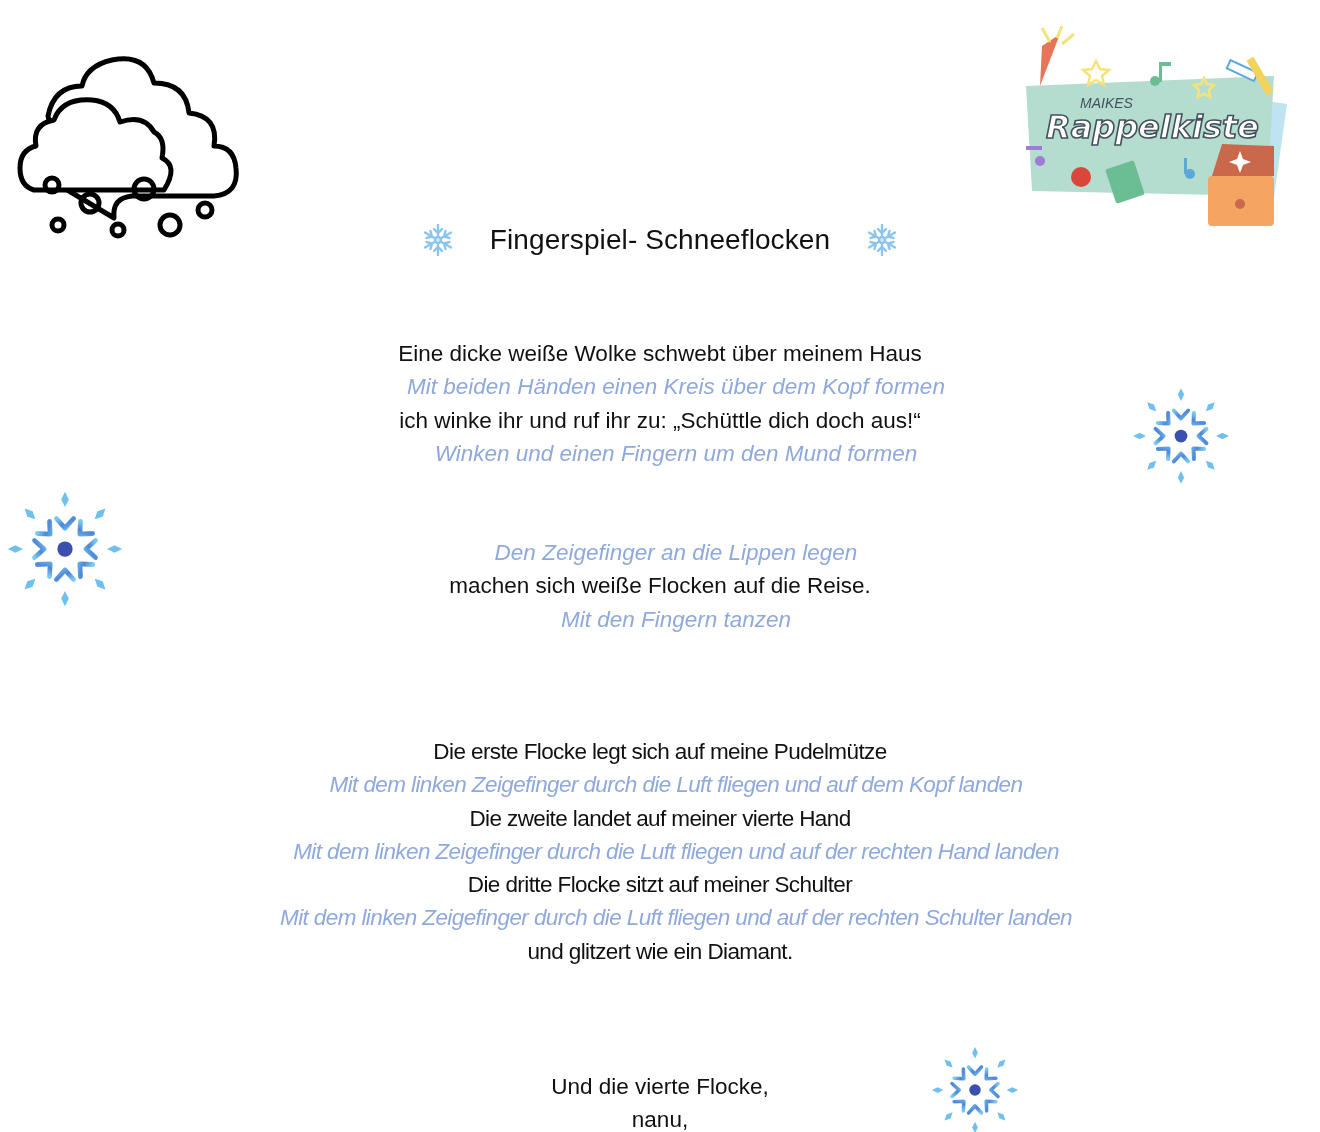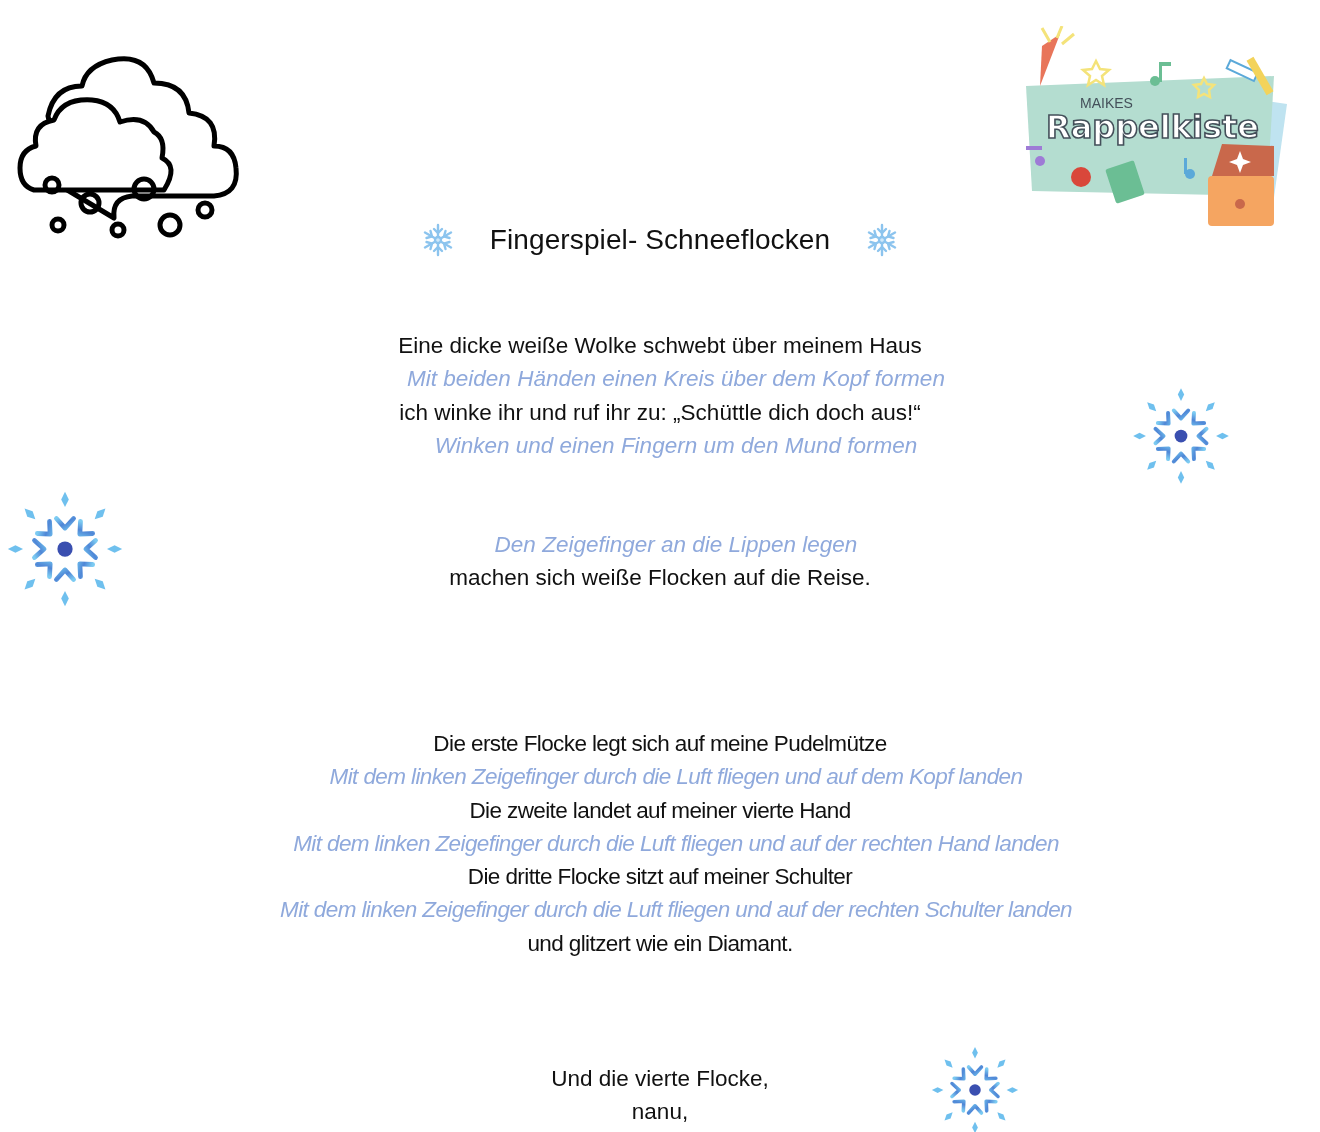--- a/index.html
+++ b/index.html
@@ -1,23 +1,23 @@
 <!DOCTYPE html>
 <html><head>
 <meta charset="utf-8">
 <style>
   html, body { margin:0; padding:0; background:#ffffff; }
   body { width:1320px; height:1132px; position:relative; overflow:hidden;
          font-family:"Liberation Sans", "DejaVu Sans", sans-serif; }
-  .abs { position:absolute; }
+  .abs { position:absolute;font-style:italic; }
   .title-row { position:absolute; left:0; width:1320px; top:216px; height:48px;
                display:flex; justify-content:center; align-items:center; gap:12px; }
   .title { font-size:28px; color:#111; margin:0 22px; letter-spacing:0.1px; }
   .small-flake { width:36px; height:36px; }
-  .stanza { position:absolute; left:0; width:1320px; text-align:center; }
+  .stanza { position:absolute; left:0; width:1320px; text-align:center;margin-top:8px; }
   .line { font-size:22.5px; line-height:33.3px; white-space:nowrap; }
   .verse { color:#111111; }
   .action { color:#8FA9DC; font-style:italic;padding-left:32px; }
   .narrow .line { letter-spacing:-0.6px; }
 </style>
 </head>
 <body>
 
 <svg width="0" height="0" style="position:absolute">
   <defs>
@@ -135,20 +135,21 @@
 <div class="stanza" style="top:329px;">
   <div class="line verse">Eine dicke weiße Wolke schwebt über meinem Haus</div>
   <div class="line action">Mit beiden Händen einen Kreis über dem Kopf formen</div>
   <div class="line verse">ich winke ihr und ruf ihr zu: „Schüttle dich doch aus!“</div>
   <div class="line action">Winken und einen Fingern um den Mund formen</div>
 </div>
 
 <div class="stanza" style="top:528px;">
   <div class="line action">Den Zeigefinger an die Lippen legen</div>
   <div class="line verse">machen sich weiße Flocken auf die Reise.</div>
+  <div class="line action">Mit den Fingern tanzen</div>
 </div>
 
 <div class="stanza narrow" style="top:727px;">
   <div class="line verse">Die erste Flocke legt sich auf meine Pudelmütze</div>
   <div class="line action">Mit dem linken Zeigefinger durch die Luft fliegen und auf dem Kopf landen</div>
   <div class="line verse">Die zweite landet auf meiner vierte Hand</div>
   <div class="line action">Mit dem linken Zeigefinger durch die Luft fliegen und auf der rechten Hand landen</div>
   <div class="line verse">Die dritte Flocke sitzt auf meiner Schulter</div>
   <div class="line action">Mit dem linken Zeigefinger durch die Luft fliegen und auf der rechten Schulter landen</div>
   <div class="line verse">und glitzert wie ein Diamant.</div>

